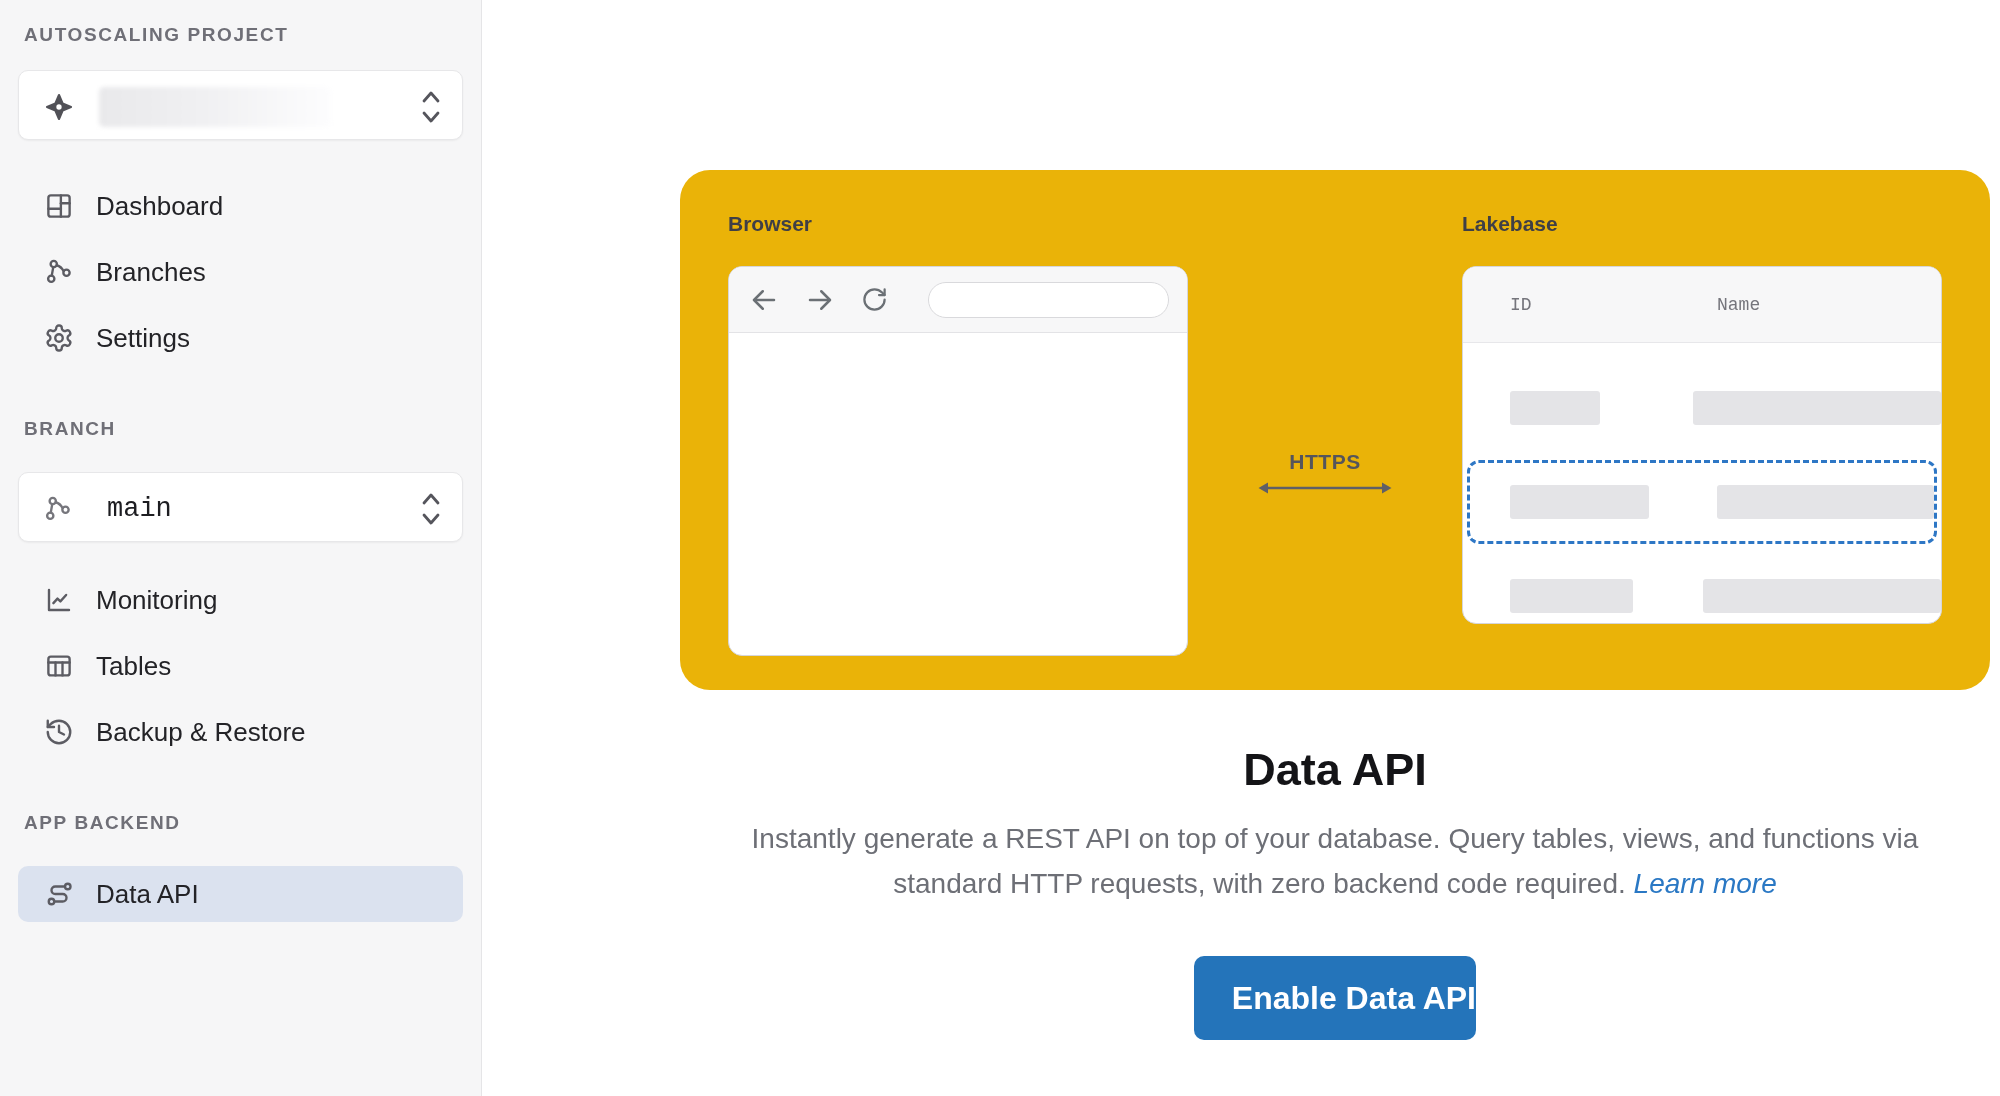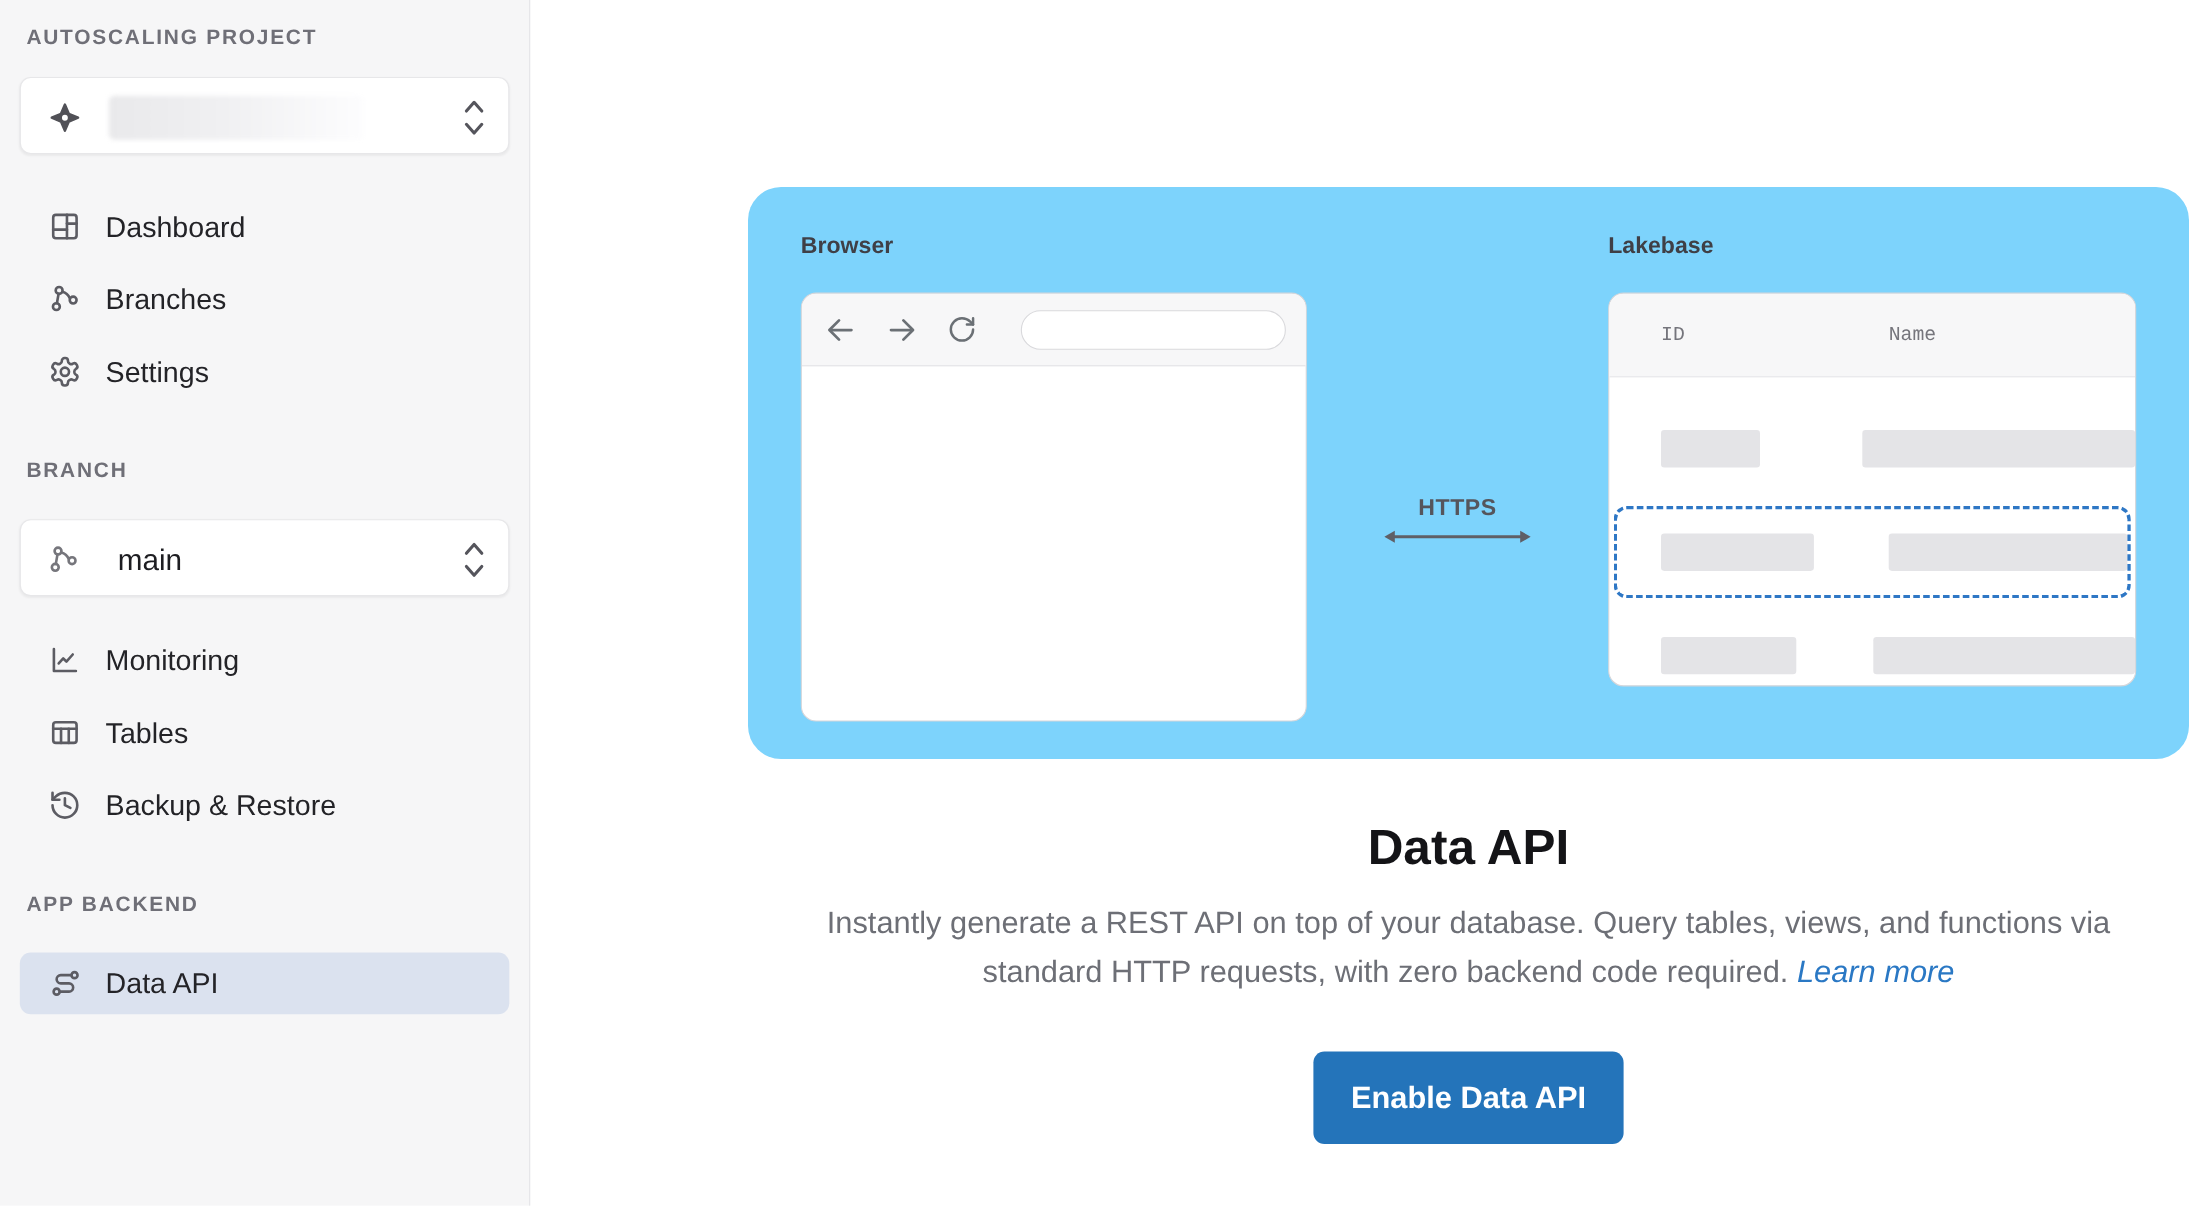--- a/index.html
+++ b/index.html
@@ -8,40 +8,40 @@
 
   
   .sidebar { position:absolute; left:0; top:0; width:482px; height:1096px;
     background:#f6f6f7; border-right:1px solid #e5e5e7; padding-top:24px; }
   .section-label { margin:0 0 24px 24px; font-size:19px; font-weight:700;
     letter-spacing:1.6px; color:#6f6f77; }
   .section-label.spaced { margin-top:52px; margin-bottom:32px; }
 
   .selector-card { margin:0 18px 38px 18px; height:70px; background:#ffffff;
     border:1px solid #e7e7e9; border-radius:10px; display:flex; align-items:center;
-    padding:4px 18px 0 24px; box-shadow:0 1px 2px rgba(0,0,0,.05); cursor:pointer; }
+    padding:4px 18px 0 24px; box-shadow:0 1px 2px rgba(0,0,0,.05); cursor:pointer;font-family:Liberation Mono, monospace; }
   .selector-card.branch { margin-bottom:30px; }
   .selector-card svg.lead { flex:0 0 auto; }
   .redacted-name { width:232px; height:40px; margin-left:24px; border-radius:5px;
     background:linear-gradient(90deg,#e9e9eb 0%,#f0f0f2 45%,#fdfdfe 100%);
     filter:blur(2px); }
   .selector-value { margin-left:34px; font-size:27px; color:#1d1d21; flex:1; }
   .chevrons { margin-left:auto; flex:0 0 auto; }
 
   .nav-item { height:56px; margin:0 18px 10px 18px; border-radius:10px;
     display:flex; align-items:center; padding-left:26px; gap:22px;
     font-size:26px; color:#232327; cursor:pointer; }
   .nav-item.active { background:#dbe2ef; }
   .nav-item svg { flex:0 0 auto; }
 
   
   .main { position:absolute; left:437px; top:0; width:1563px; height:1096px; }
   .content { width:1310px; margin-left:243px; }
 
-  .illu-card { margin-top:170px; width:1310px; height:520px; background:#7dd3fc;
+  .illu-card { margin-top:170px; width:1310px; height:520px; background:#eab308;
     border-radius:30px; padding:42px 48px 0 48px; display:flex; }
   .mini-label { font-size:21px; font-weight:600; color:#3f3f46; margin-bottom:30px; }
   .col-browser { width:460px; }
   .col-middle { flex:1; display:flex; flex-direction:column; align-items:center;
     padding-top:238px; }
   .col-lakebase { width:480px; }
 
   .browser-window { height:390px; background:#ffffff; border:1.5px solid #d6d6da;
     border-radius:14px; overflow:hidden; }
   .browser-toolbar { height:66px; background:#f7f7f8; border-bottom:1.5px solid #e3e3e6;
@@ -67,22 +67,22 @@
   .https-label { font-size:21px; font-weight:700; color:#55555c;
     letter-spacing:.5px; margin-bottom:6px; }
 
   .page-title { margin-top:54px; text-align:center; font-size:45px; font-weight:700;
     color:#141417; }
   .page-desc { margin-top:20px; text-align:center; font-size:28px; color:#6d6f76;
     line-height:45px; }
   .learn-more { color:#2a78c4; text-decoration:none; cursor:pointer;font-style:italic; }
   .btn-row { margin-top:50px; text-align:center; }
   .enable-btn { width:282px; height:84px; background:#2474ba; color:#ffffff;
-    font-family:inherit; font-size:28px; font-weight:600; border:none;
-    border-radius:10px; cursor:pointer; }
+    font-family:inherit; font-size:32px; font-weight:600; border:none;
+    border-radius:10px; cursor:pointer;text-align:right; }
 
   .icon-stroke { stroke:#5c5c63; fill:none; stroke-width:1.9;
     stroke-linecap:round; stroke-linejoin:round; }
 </style>
 </head>
 <body>
 
 <div class="sidebar">
 
   <div class="section-label">AUTOSCALING PROJECT</div>

